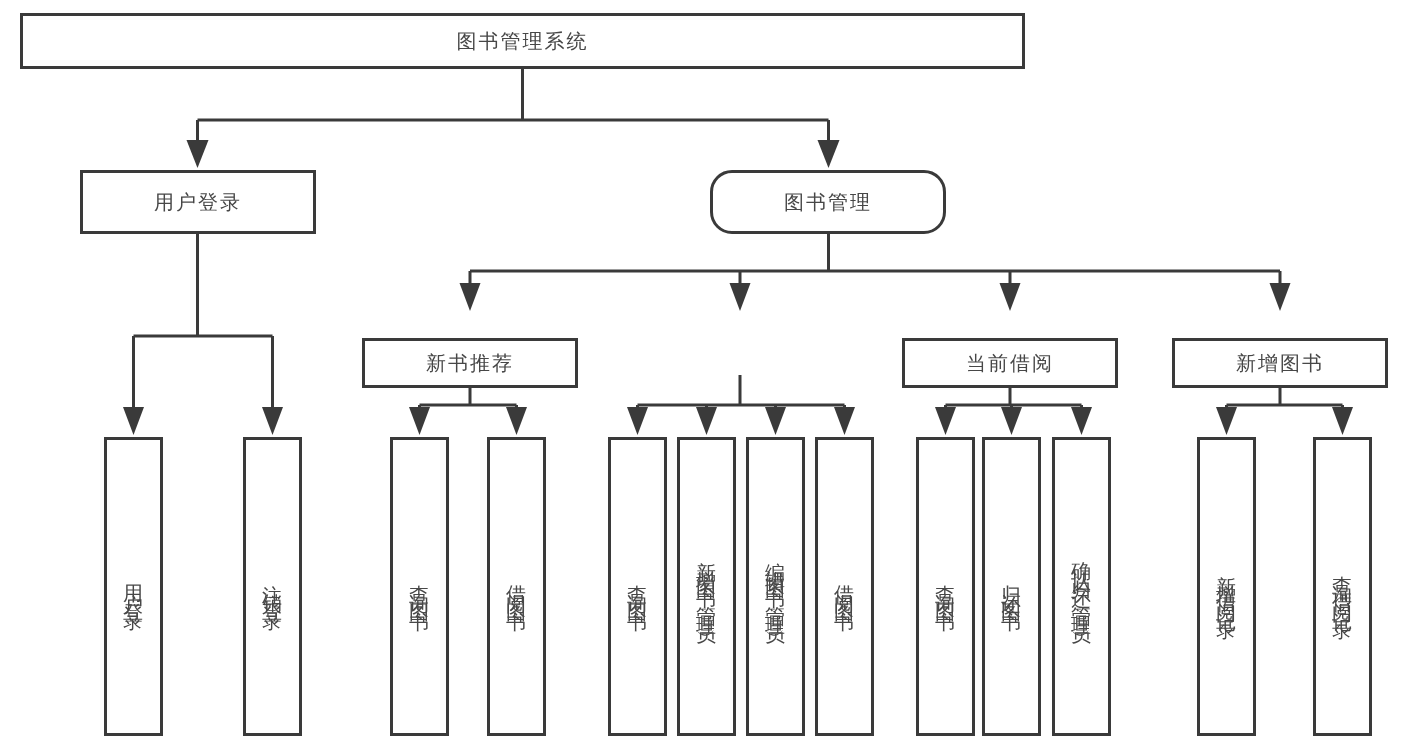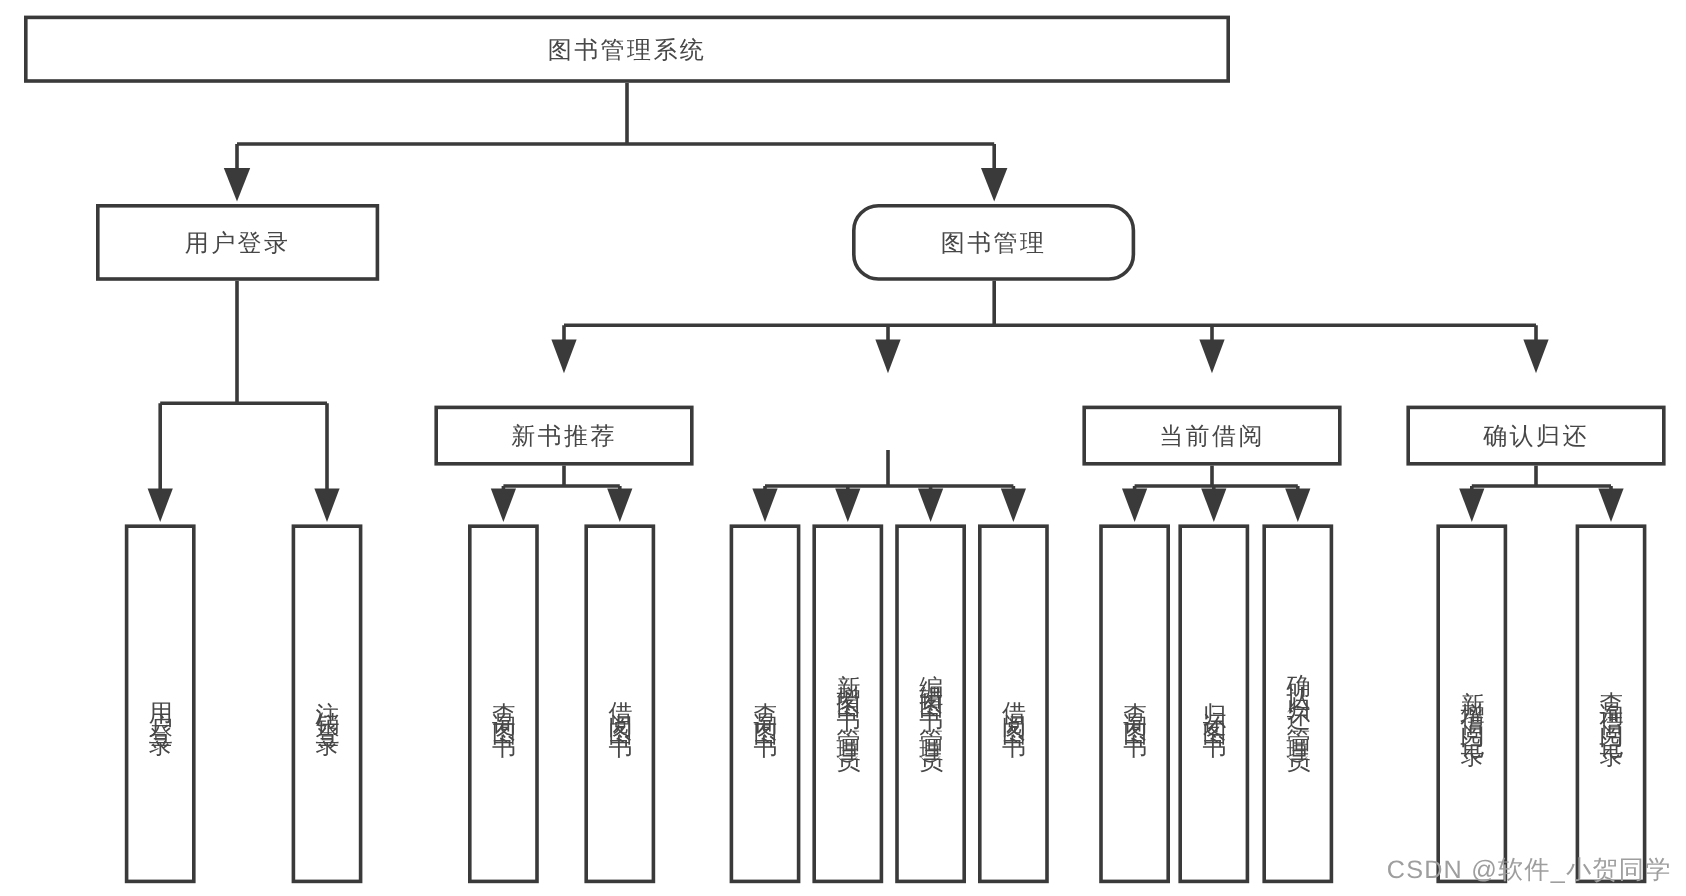--- a/index.html
+++ b/index.html
@@ -101,21 +101,21 @@
     </g>
   </svg>
 
   <div class="box root">图书管理系统</div>
 
   <div class="box lvl2" style="left:80px;">用户登录</div>
   <div class="box lvl2" style="left:710px;border-radius:22px;">图书管理</div>
 
   <div class="box lvl3" style="left:362px;">新书推荐</div>
   <div class="box lvl3" style="left:902px;text-align:center;">当前借阅</div>
-  <div class="box lvl3" style="left:1172px;">确认归还</div>
+  <div class="box lvl3" style="left:1172px;">新增图书</div>
 
   <div class="box leaf" style="left:104px;">
     <span>用户登录</span>
   </div>
   <div class="box leaf" style="left:243px;">
     <span>注销登录</span>
   </div>
 
   <div class="box leaf" style="left:390px;">
     <span>查询图书</span>
@@ -147,15 +147,14 @@
     <span>确认归还（管理员）</span>
   </div>
 
   <div class="box leaf" style="left:1197px;">
     <span>新增借阅记录</span>
   </div>
   <div class="box leaf" style="left:1313px;">
     <span>查询借阅记录</span>
   </div>
 
-  <div class="watermark">CSDN @软件_小贺同学</div>
 
 </div>
 
 </body></html>

